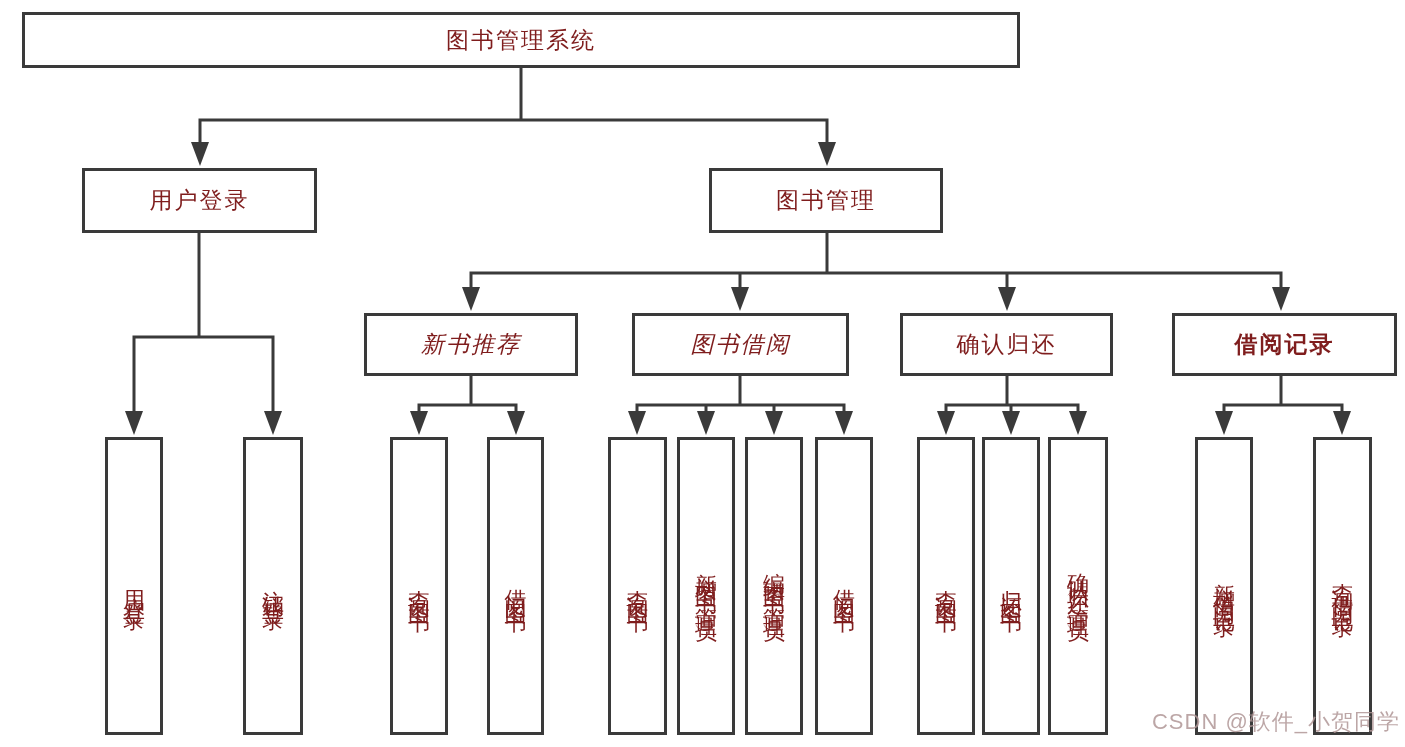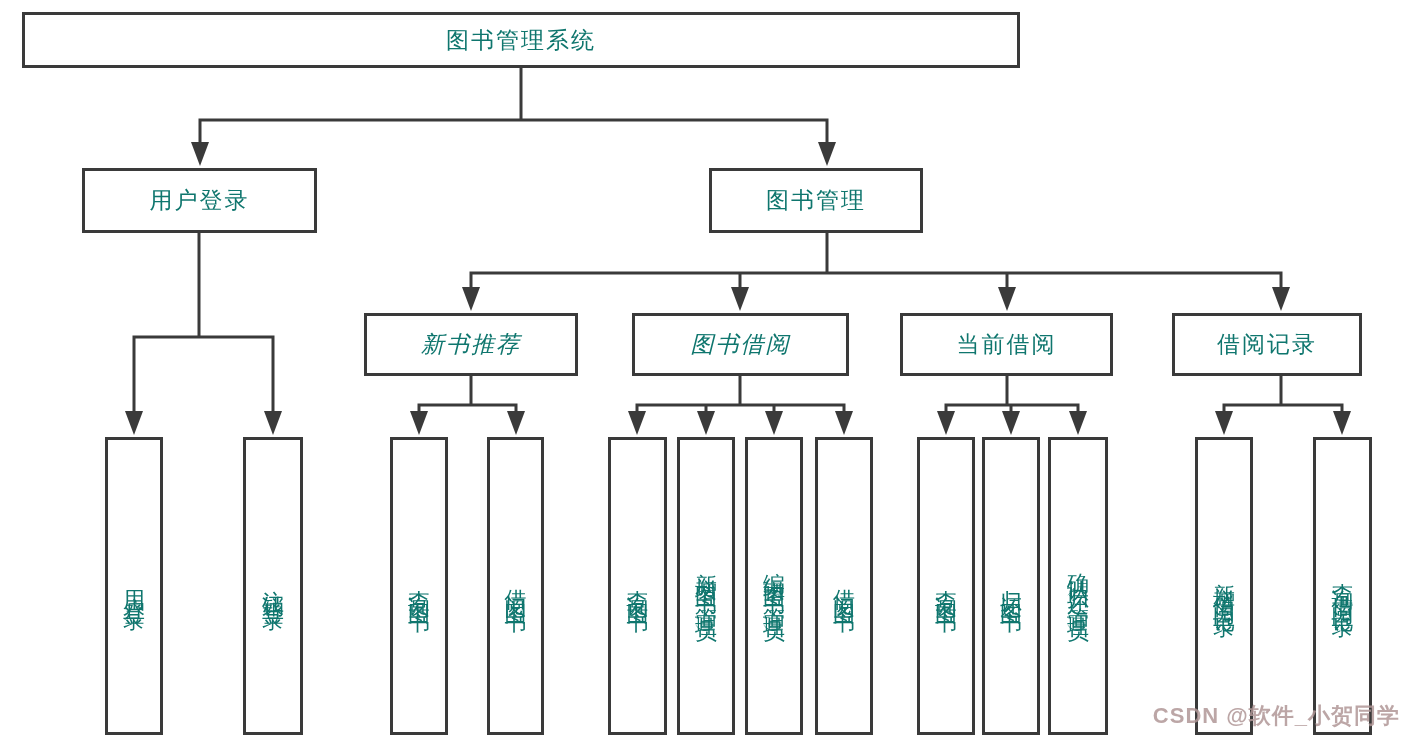--- a/index.html
+++ b/index.html
@@ -23,21 +23,21 @@
     z-index: 0;
   }
   .node, .leaf {
     position: absolute;
     box-sizing: border-box;
     border: 3px solid #3a3a3a;
     background: #ffffff;
     display: flex;
     align-items: center;
     justify-content: center;
-    color: #0f766e;
+    color: #7f1d1d;
     z-index: 1;
   }
   .node {
     font-size: 23px;
     letter-spacing: 2px;
     white-space: nowrap;
   }
   .leaf {
     top: 437px;
     height: 298px;
@@ -45,27 +45,26 @@
   }
   .leaf span {
     writing-mode: vertical-rl;
     text-orientation: mixed;
     letter-spacing: 7px;
     line-height: 1;
   }
   .watermark {
     position: absolute;
     right: 5px;
-    bottom: 16px;
+    bottom: 10px;
     font-size: 22px;
     letter-spacing: 1px;
     color: rgba(176, 150, 150, 0.85);
     z-index: 3;
     white-space: nowrap;
-    font-weight: bold;
   }
 </style>
 </head>
 <body>
 
 <div class="canvas">
 
   <svg class="connectors" viewBox="0 0 1405 747" xmlns="http://www.w3.org/2000/svg">
     <g stroke="#3a3a3a" stroke-width="3" fill="none" stroke-linecap="square">
       <path d="M521 68 V120 M200 120 H827 M200 120 V146 M827 120 V146"></path>
@@ -95,26 +94,26 @@
       <polygon points="1002,411 1020,411 1011,435"></polygon>
       <polygon points="1069,411 1087,411 1078,435"></polygon>
       <polygon points="1215,411 1233,411 1224,435"></polygon>
       <polygon points="1333,411 1351,411 1342,435"></polygon>
     </g>
   </svg>
 
   <div class="node" style="left:22px; top:12px; width:998px; height:56px;">图书管理系统</div>
 
   <div class="node" style="left:82px; top:168px; width:235px; height:65px;">用户登录</div>
-  <div class="node" style="left:709px; top:168px; width:214px; height:65px;font-family:Liberation Mono, monospace;">图书管理</div>
+  <div class="node" style="left:709px; top:168px; width:234px; height:65px;font-family:Liberation Mono, monospace;">图书管理</div>
 
   <div class="node" style="left:364px; top:313px; width:214px; height:63px;font-style:italic;">新书推荐</div>
   <div class="node" style="left:632px; top:313px; width:217px; height:63px;font-style:italic;">图书借阅</div>
-  <div class="node" style="left:900px; top:313px; width:213px; height:63px;">当前借阅</div>
-  <div class="node" style="left:1172px; top:313px; width:190px; height:63px;">借阅记录</div>
+  <div class="node" style="left:900px; top:313px; width:213px; height:63px;">确认归还</div>
+  <div class="node" style="left:1172px; top:313px; width:225px; height:63px;font-weight:bold;">借阅记录</div>
 
   <div class="leaf" style="left:105px; width:58px;">
     <span>用户登录</span>
   </div>
   <div class="leaf" style="left:243px; width:60px;">
     <span>注销登录</span>
   </div>
 
   <div class="leaf" style="left:390px; width:58px;">
     <span>查询图书</span>

